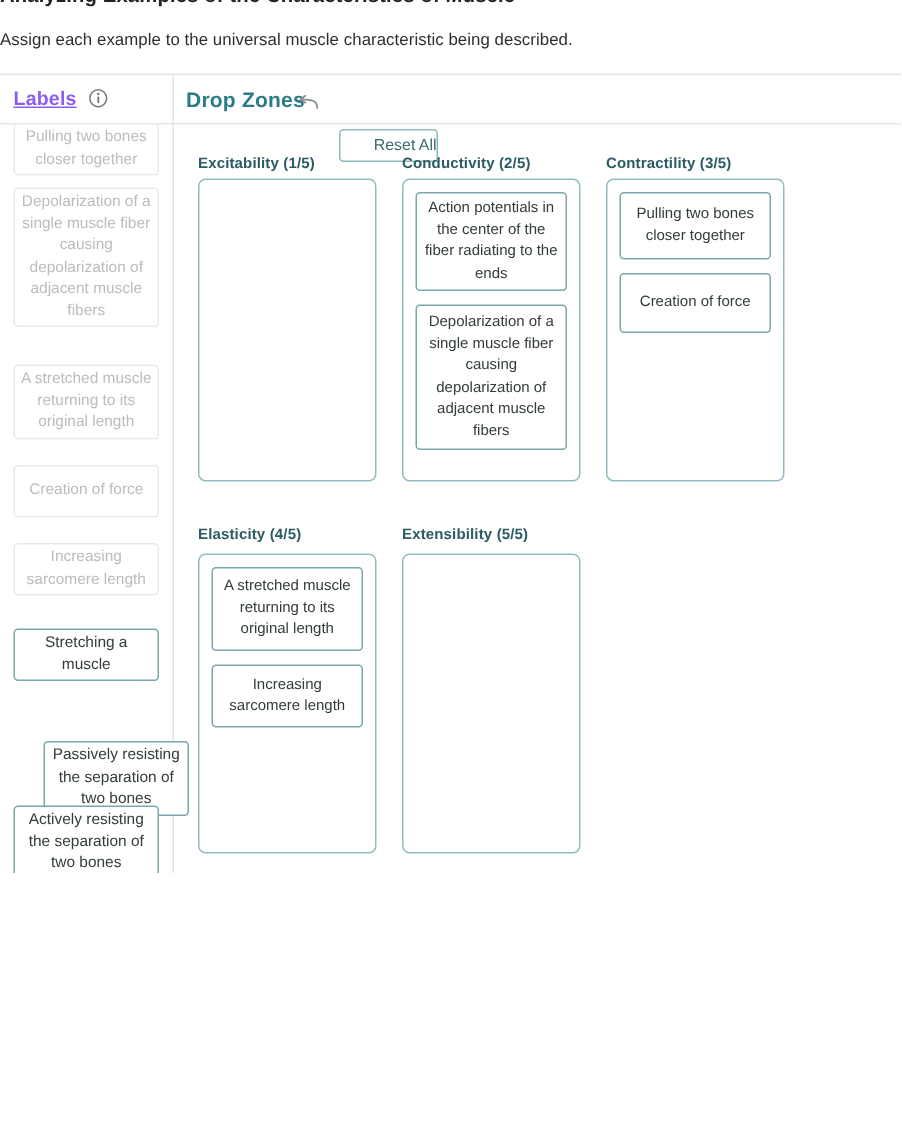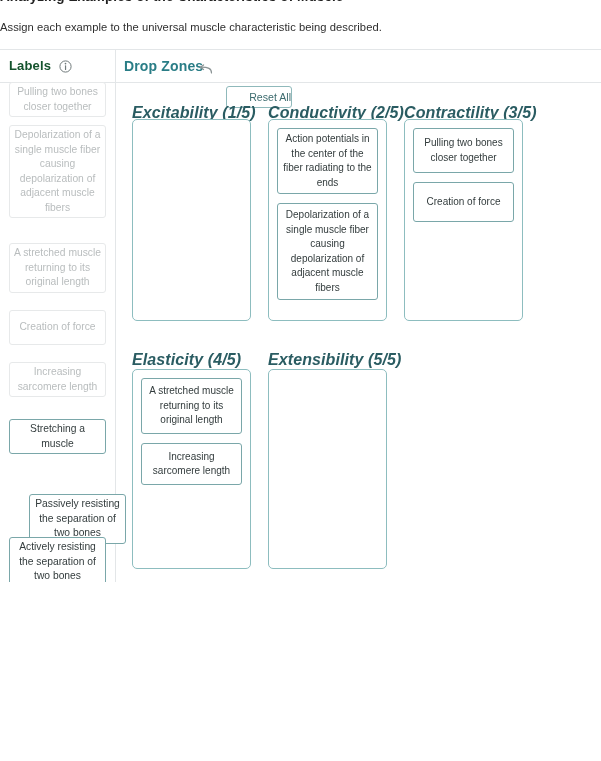--- a/index.html
+++ b/index.html
@@ -52,22 +52,23 @@
     position: absolute;
     left: 0; top: 0;
     width: 601px; height: 33px;
     border-bottom: 1px solid #e3e6e8;
   }
   .labels-heading {
     position: absolute;
     left: 9px; top: 8px;
     font-size: 13px;
     font-weight: bold;
-    color: #14532d;
+    color: #8b5cf6;
     letter-spacing: .15px;
+    text-decoration: underline;
   }
   .info-icon {
     position: absolute;
     left: 59px; top: 9px;
     width: 13px; height: 13px;
   }
   .dropzones-heading {
     position: absolute;
     left: 124px; top: 8px;
     font-size: 14px;
@@ -127,26 +128,25 @@
   }
   .label-tile.used {
     border-color: #e7e9ea;
     color: #b9bdbe;
     cursor: default;
   }
 
   
   .zone-title {
     position: absolute;
-    font-size: 16px;
+    font-size: 10px;
     font-weight: bold;
     color: #2a5c62;
     letter-spacing: .1px;
     white-space: nowrap;
-    font-style: italic;
   }
   .zone-box {
     position: absolute;
     border: 1px solid #8dbdbf;
     border-radius: 5px;
     background: #ffffff;
   }
   .zone-chip {
     position: absolute;
     border: 1px solid #7aa7a9;

